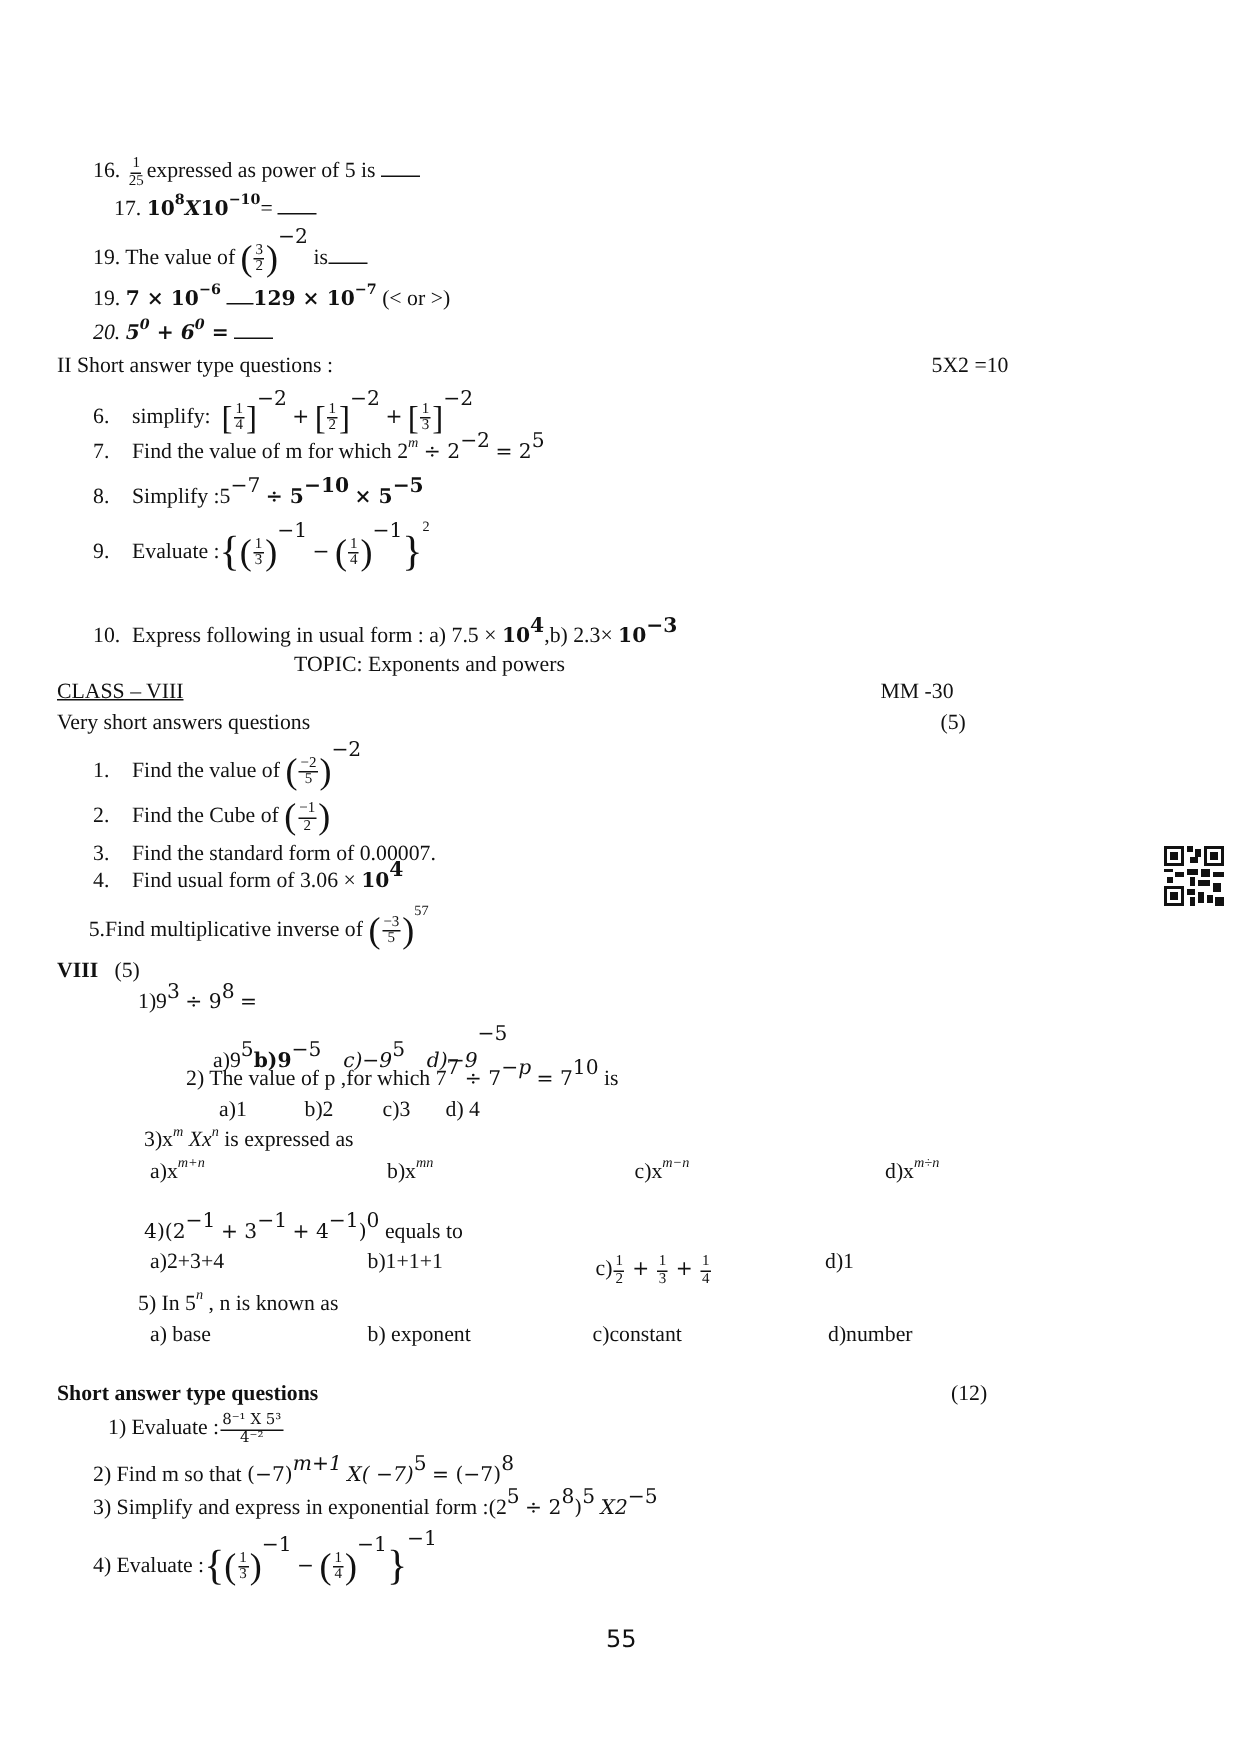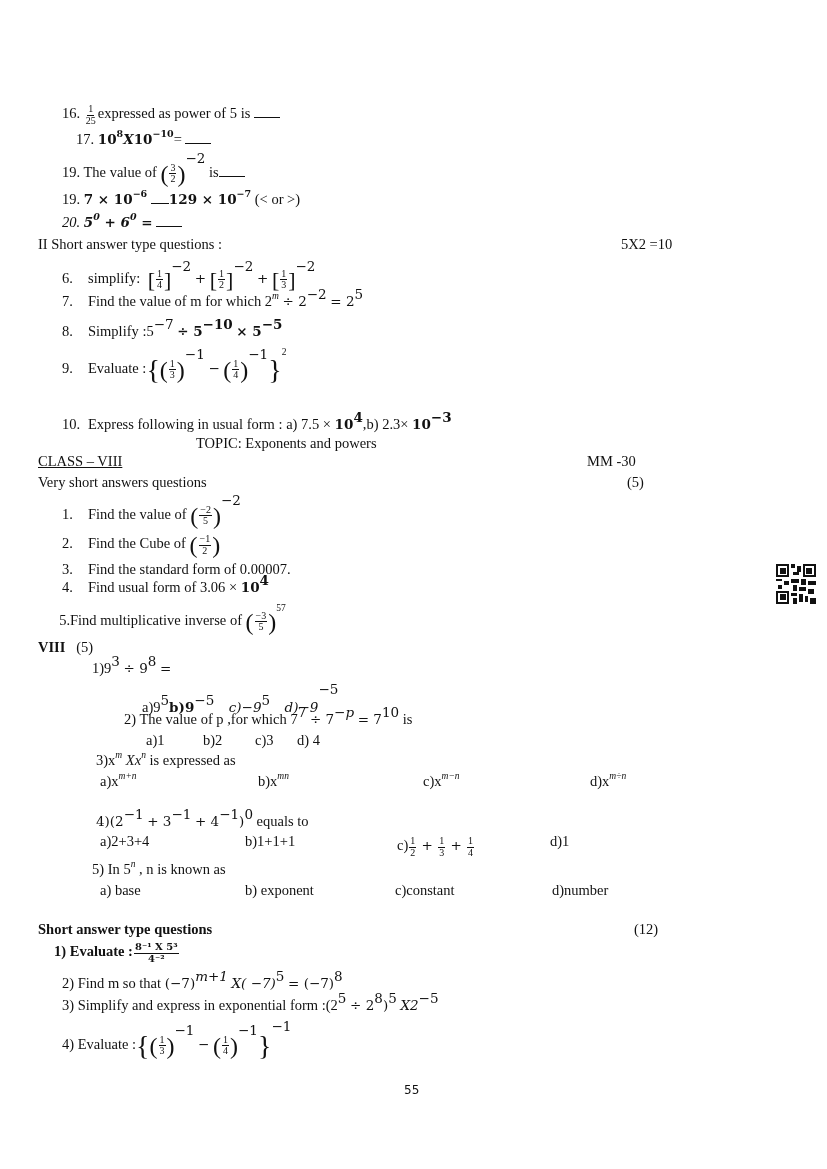--- a/index.html
+++ b/index.html
@@ -11,21 +11,21 @@
   .i { font-style:italic; }
   sup { font-size:9.5px; vertical-align:7px; line-height:0; }
   .frac { display:inline-flex; flex-direction:column; align-items:center; vertical-align:middle; font-size:10px; line-height:1.05; margin:0 1px; }
   .frac .num { border-bottom:1px solid #111; padding:0 1px; }
   .frac .den { padding:0 1px; }
   .paren { font-size:24px; vertical-align:middle; font-weight:lighter; line-height:1; }
   .brace { font-size:28px; vertical-align:middle; line-height:1; }
   .bracket { font-size:22px; vertical-align:middle; line-height:1; }
   .blank { display:inline-block; border-bottom:1px solid #111; width:26px; height:10px; }
   .qr { position:absolute; left:776px; top:564px; width:40px; height:40px; }
-  .pageno { position:absolute; left:404px; top:1083px; font-family:"DejaVu Sans", sans-serif; font-size:12px; }
+  .pageno { position:absolute; left:404px; top:1083px; font-family:"DejaVu Sans", sans-serif; font-size:16px; }
 </style>
 </head>
 <body>
 
 <div class="line" style="left:62px;top:104px;">
   <span>16.</span>
   <span class="frac">
       <span class="num">1</span>
       <span class="den">25</span>
     </span><span>expressed as power of 5 is</span>
@@ -250,21 +250,21 @@
 <div class="line" style="left:100px;top:883px;width:560px;">
   <span style="position:absolute;left:0">a) base</span>
   <span style="position:absolute;left:145px">b) exponent</span>
   <span style="position:absolute;left:295px">c)constant</span>
   <span style="position:absolute;left:452px">d)number</span>
 </div>
 
 <div class="line b" style="left:38px;top:922px;">Short answer type questions</div>
 <div class="line" style="left:634px;top:922px;">(12)</div>
 
-<div class="line" style="left:54px;top:942px;font-weight:bold;">
+<div class="line" style="left:72px;top:942px;">
   <span>1) Evaluate :</span><span class="frac math" style="font-size:10px">
       <span class="num">8⁻¹ X 5³</span>
       <span class="den">4⁻²</span>
     </span>
 </div>
 
 <div class="line" style="left:62px;top:976px;">
   <span>2) Find m so that</span>
   <span class="math">(−7)</span><sup class="math i">m+1</sup>
   <span class="math i">X( −7)</span><sup class="math">5</sup>

